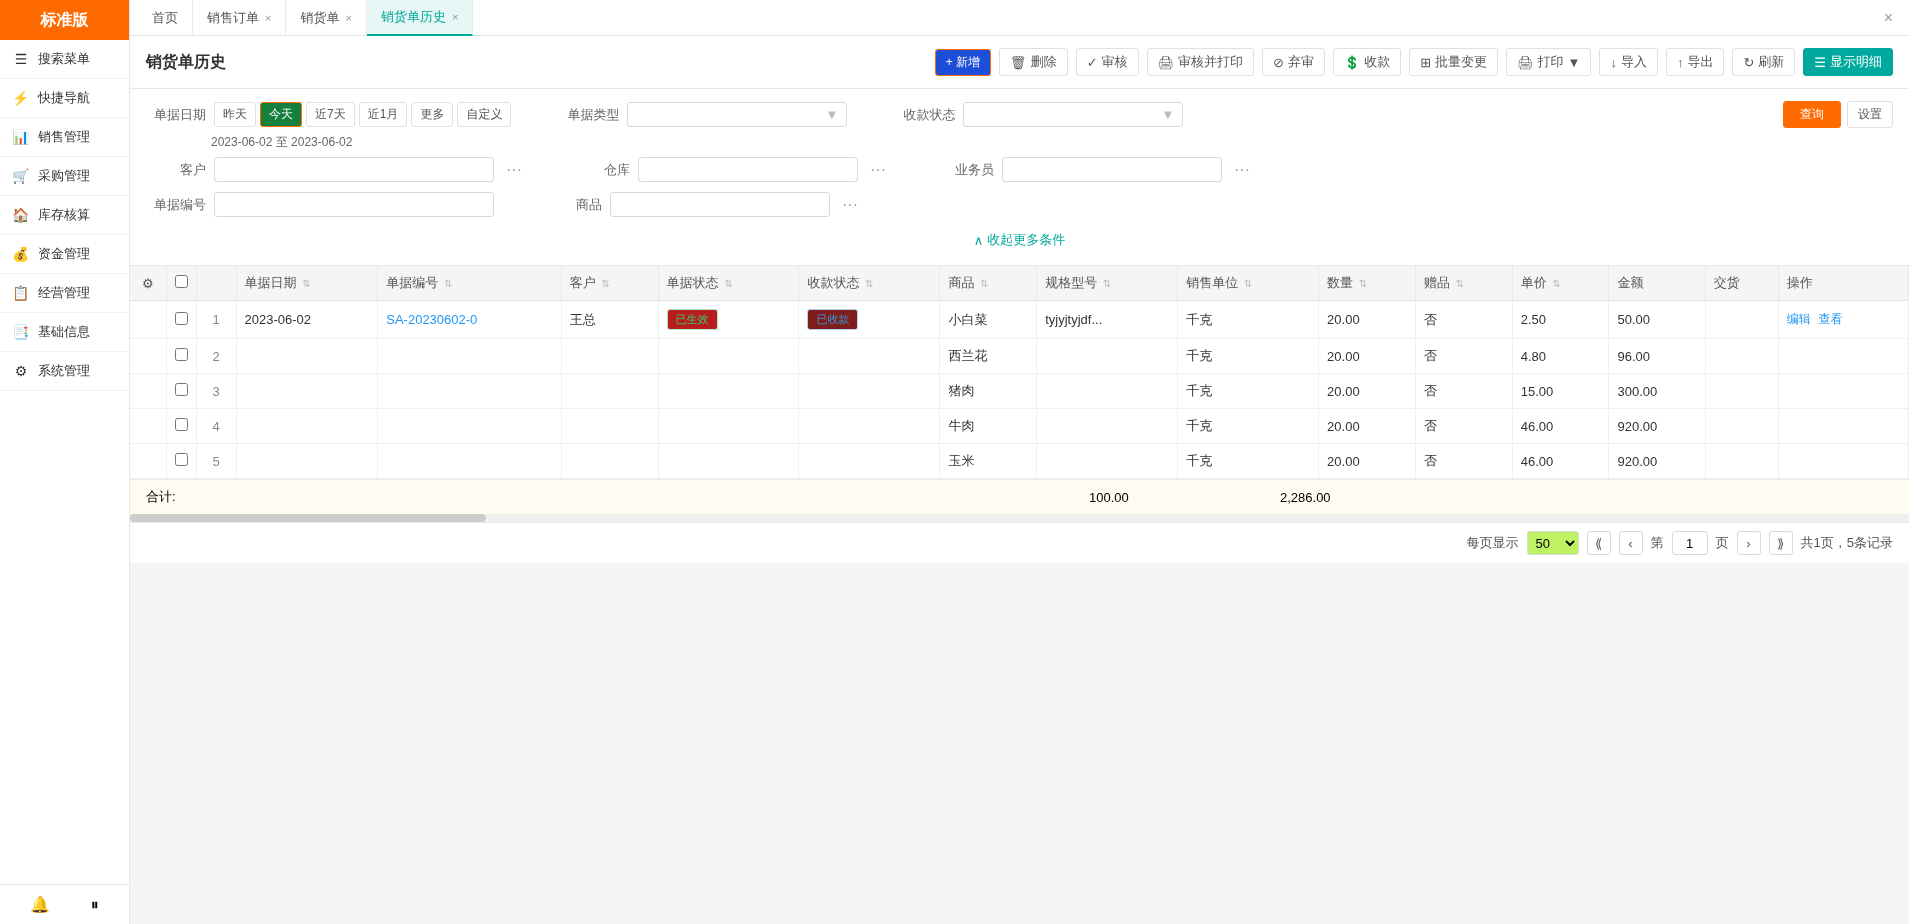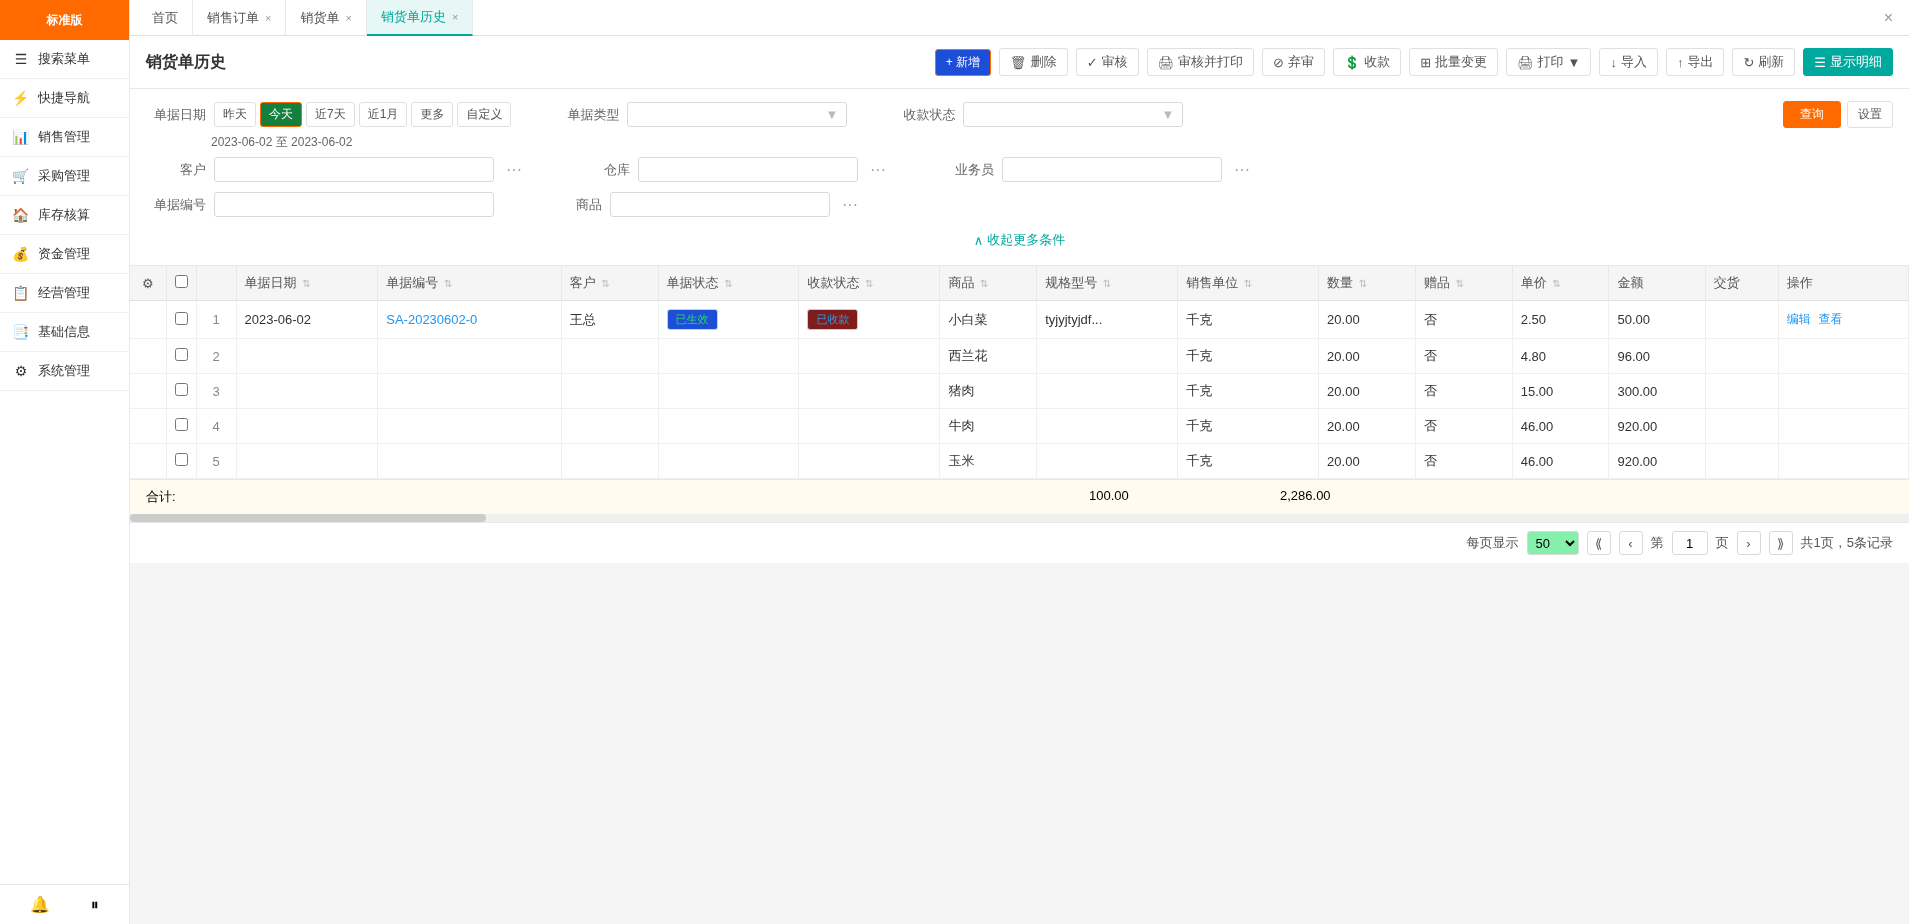--- a/index.html
+++ b/index.html
@@ -14,21 +14,21 @@
       flex-direction: column;
       flex-shrink: 0;
     }
     .sidebar-logo {
       height: 40px;
       background: #ff6a00;
       display: flex;
       align-items: center;
       justify-content: center;
       color: #fff;
-      font-size: 12px;
+      font-size: 16px;
       font-weight: bold;
     }
     .sidebar-item {
       display: flex;
       align-items: center;
       padding: 10px 12px;
       cursor: pointer;
       color: #333;
       border-bottom: 1px solid #f0f0f0;
       gap: 8px;
@@ -216,29 +216,30 @@
       color: #333;
       border-right: 1px solid #f0f0f0;
       white-space: nowrap;
     }
     .status-badge {
       display: inline-block;
       padding: 2px 8px;
       border-radius: 3px;
       font-size: 11px;
     }
-    .status-valid { background: #1d4ed8; color: #2ecc71; border: 1px solid #a8e6c3; }
+    .status-valid { background: #b91c1c; color: #2ecc71; border: 1px solid #a8e6c3; }
     .status-collected { background: #7f1d1d; color: #3498db; border: 1px solid #aad4f0; }
     .link-text { color: #2196F3; cursor: pointer; }
 
     
     .table-footer {
       background: #fffbf0;
       border-top: 1px solid #e8e8e8;
       display: flex;
+      align-items: center;
       padding: 8px 16px;
       font-size: 13px;
     }
 
     
     .pagination {
       display: flex;
       align-items: center;
       justify-content: flex-end;
       padding: 8px 16px;
@@ -265,21 +266,21 @@
       height: 24px;
       border: 1px solid #d9d9d9;
       text-align: center;
       border-radius: 3px;
     }
     .per-page-select {
       height: 24px;
       border: 1px solid #d9d9d9;
       border-radius: 3px;
       padding: 0 4px;
-      background: #86efac;
+      background: #bef264;
     }
     .checkbox-th { width: 30px; }
     .row-num-th { width: 40px; text-align: center; }
     .filter-item {
       display: flex;
       align-items: center;
       gap: 8px;
     }
 
     .action-link { color: #2196F3; cursor: pointer; font-size: 12px; margin-right: 4px; }

